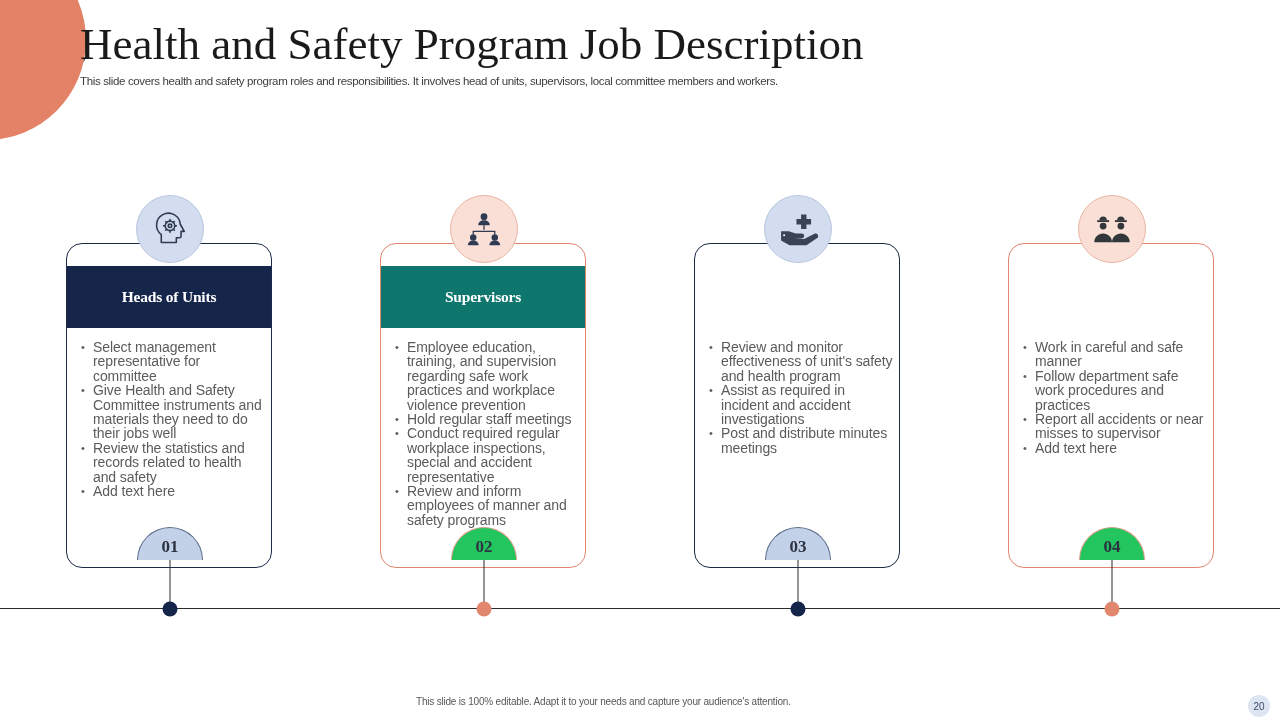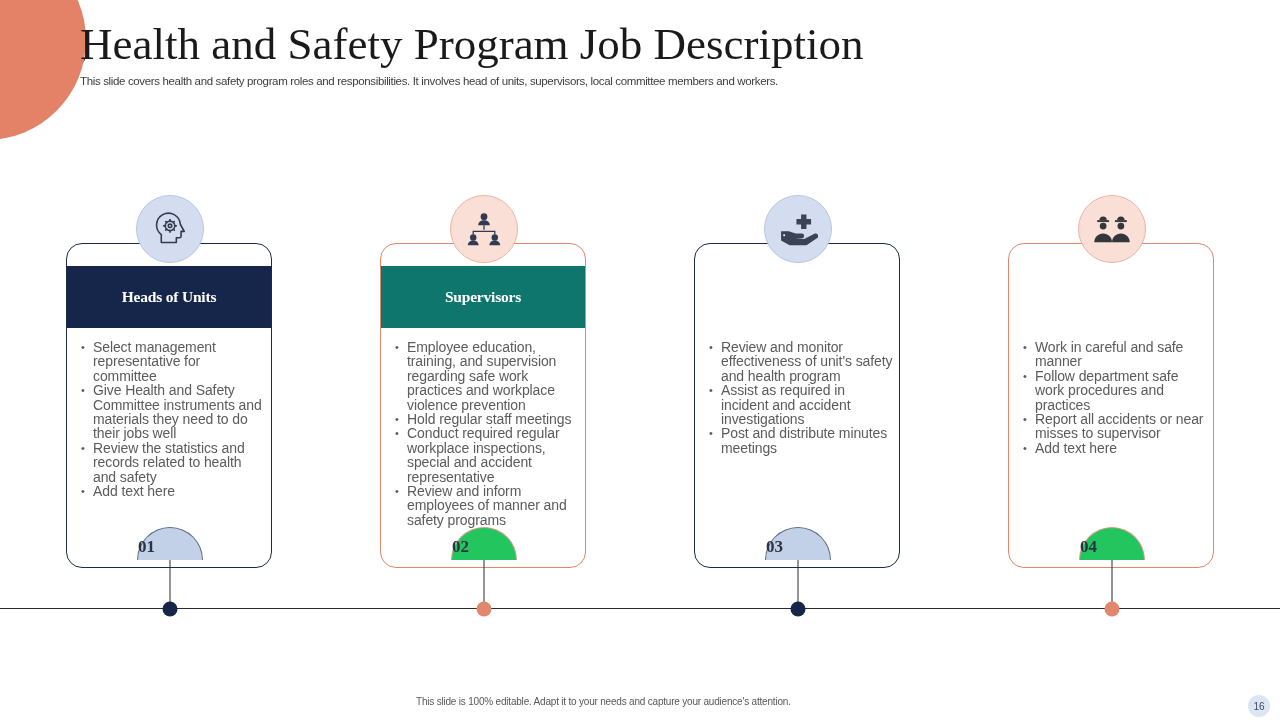--- a/index.html
+++ b/index.html
@@ -193,21 +193,21 @@
     top: 332px;
     width: 66px;
     height: 33px;
     background: #c3d1e8;
     border: 1.2px solid #5a6a86;
     border-bottom: none;
     border-radius: 33px 33px 0 0;
     box-sizing: border-box;
     display: flex;
     align-items: center;
-    justify-content: flex-start;
+    justify-content: center;
     z-index: 6;
   }
   .num-badge.salmon {
     background: #22c55e;
     border-color: #d99e89;
   }
   .num-badge .num-text {
     font-family: "Liberation Serif", serif;
     font-size: 17px;
     font-weight: bold;
@@ -428,13 +428,13 @@
       </div>
       <div class="connector"></div>
       <div class="num-badge salmon">
         <span class="num-text">04</span>
       </div>
       <div class="node-dot salmon"></div>
     </div>
   </div>
 
 <div class="footer-note">This slide is 100% editable. Adapt it to your needs and capture your audience's attention.</div>
-<div class="page-badge">16</div>
+<div class="page-badge">20</div>
 
 </body></html>

